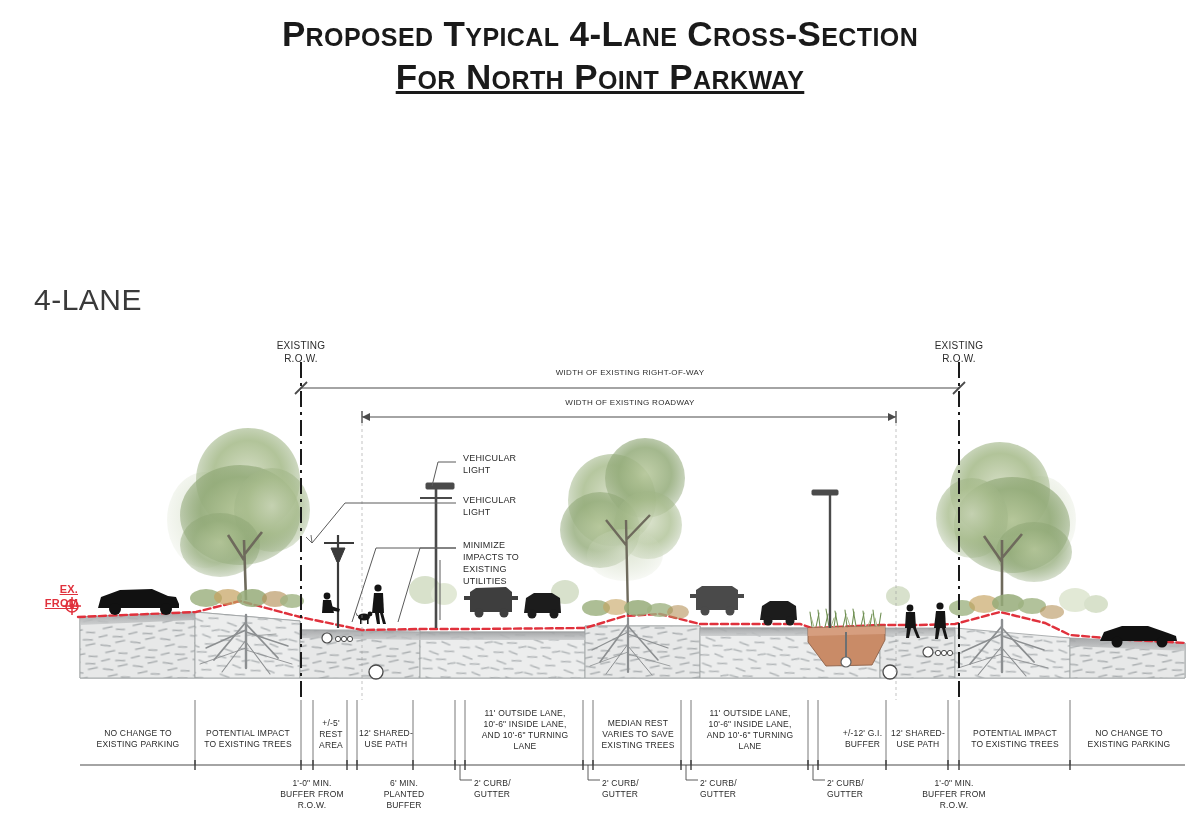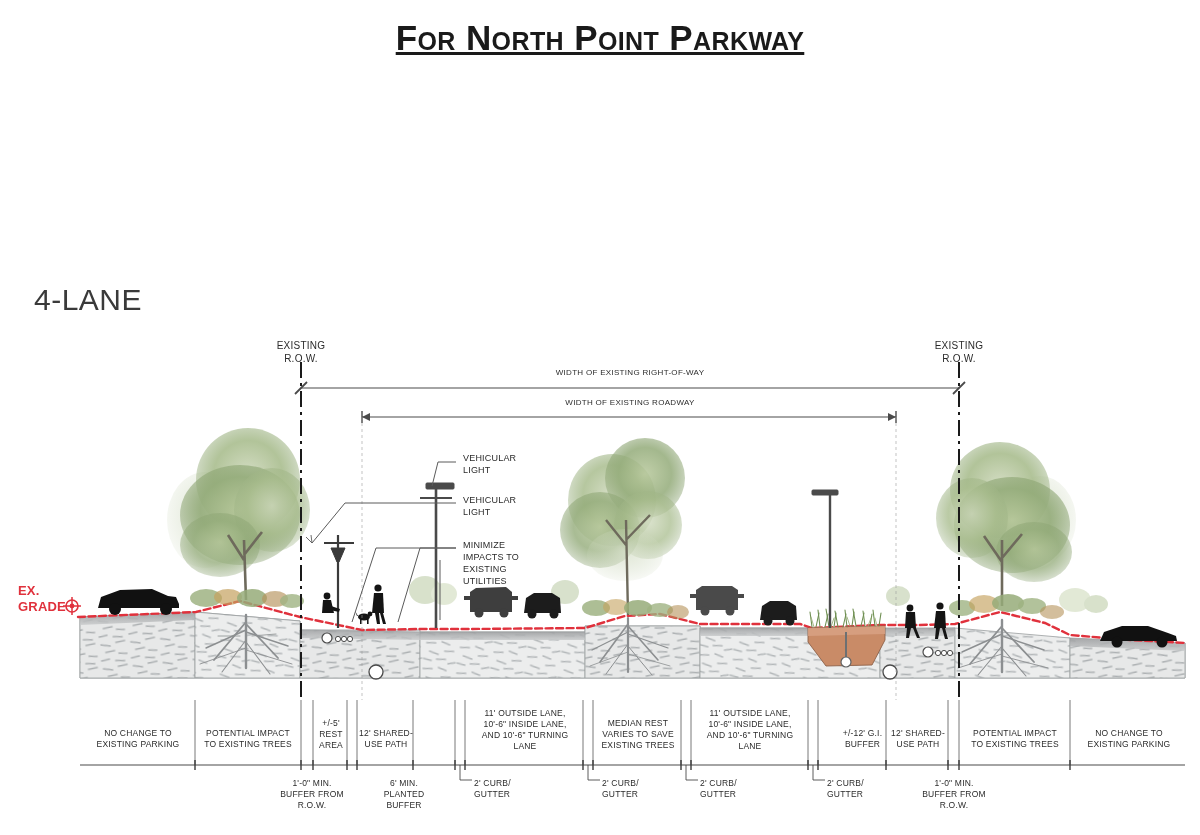--- a/index.html
+++ b/index.html
@@ -29,29 +29,30 @@
   
   .drawing{position:absolute;left:0;top:0;width:1200px;height:835px;}
   .drawing svg{display:block;}
 
   
   .dwg-text{position:absolute;font-size:8.5px;letter-spacing:.25px;color:#2b2b2b;line-height:1.28;}
   .dwg-text.c{text-align:center;}
   .row-label{position:absolute;font-size:8.5px;text-align:center;color:#2b2b2b;line-height:1.3;letter-spacing:.2px;}
   .dim-caption{position:absolute;font-size:8px;text-align:center;color:#2b2b2b;letter-spacing:.3px;}
   .exgrade{
-    position:absolute;left:18px;top:583px;width:60px;
-    font-size:13px;font-weight:bold;color:#e0313c;line-height:1.25;letter-spacing:.2px;
+    position:absolute;left:18px;top:583px;width:60px;text-align:right;
+    font-size:11px;font-weight:bold;color:#e0313c;line-height:1.25;letter-spacing:.2px;text-decoration:underline;
   }
   .callout{position:absolute;font-size:9px;color:#2b2b2b;line-height:1.35;letter-spacing:.2px;}
 </style>
 </head>
 <body>
 
 <div class="title-block">
+  <div class="title-line title-1">Proposed Typical 4-Lane Cross-Section</div>
   <div class="title-line title-2">For North Point Parkway</div>
 </div>
 
 <div class="lane-tag">4-LANE</div>
 
 <div class="drawing">
 <svg width="1200" height="835" viewBox="0 0 1200 835" xmlns="http://www.w3.org/2000/svg">
   <defs>
 
     <pattern id="soilHatch" width="34" height="26" patternUnits="userSpaceOnUse" patternTransform="rotate(8)">
@@ -401,21 +402,21 @@
     <path d="M312,543 L306,537 M312,543 L311,535" stroke-width="0.9"></path>
     <path d="M456,548 L376,548 L352,622"></path>
     <path d="M456,548 L420,548 L398,622"></path>
     <path d="M440,560 L440,620"></path>
   </g>
 </svg>
 </div>
 
 <div class="exgrade">
   <span>EX.</span><br>
-  <span>GRADE</span>
+  <span>FROM</span>
 </div>
 
 <div class="dwg-text c" style="left:256px;top:340px;width:90px;font-size:10px;">
   <div>EXISTING</div>
   <div>R.O.W.</div>
 </div>
 <div class="dwg-text c" style="left:914px;top:340px;width:90px;font-size:10px;">
   <div>EXISTING</div>
   <div>R.O.W.</div>
 </div>

